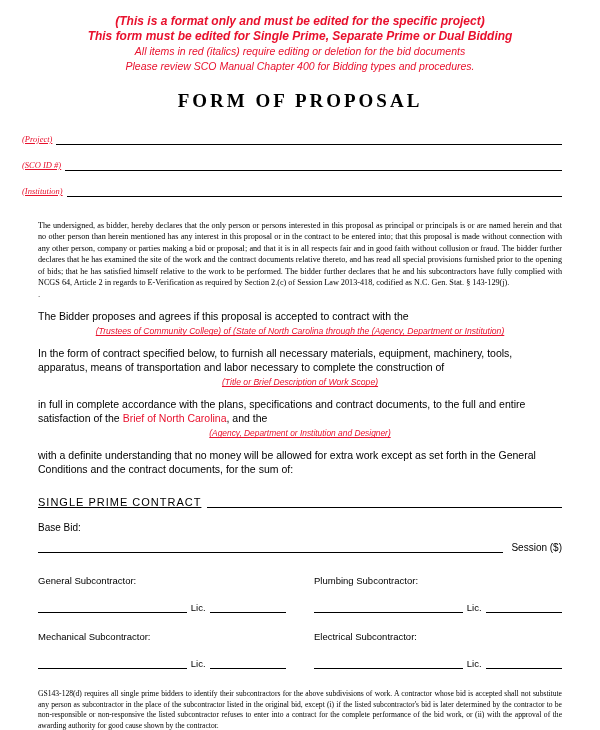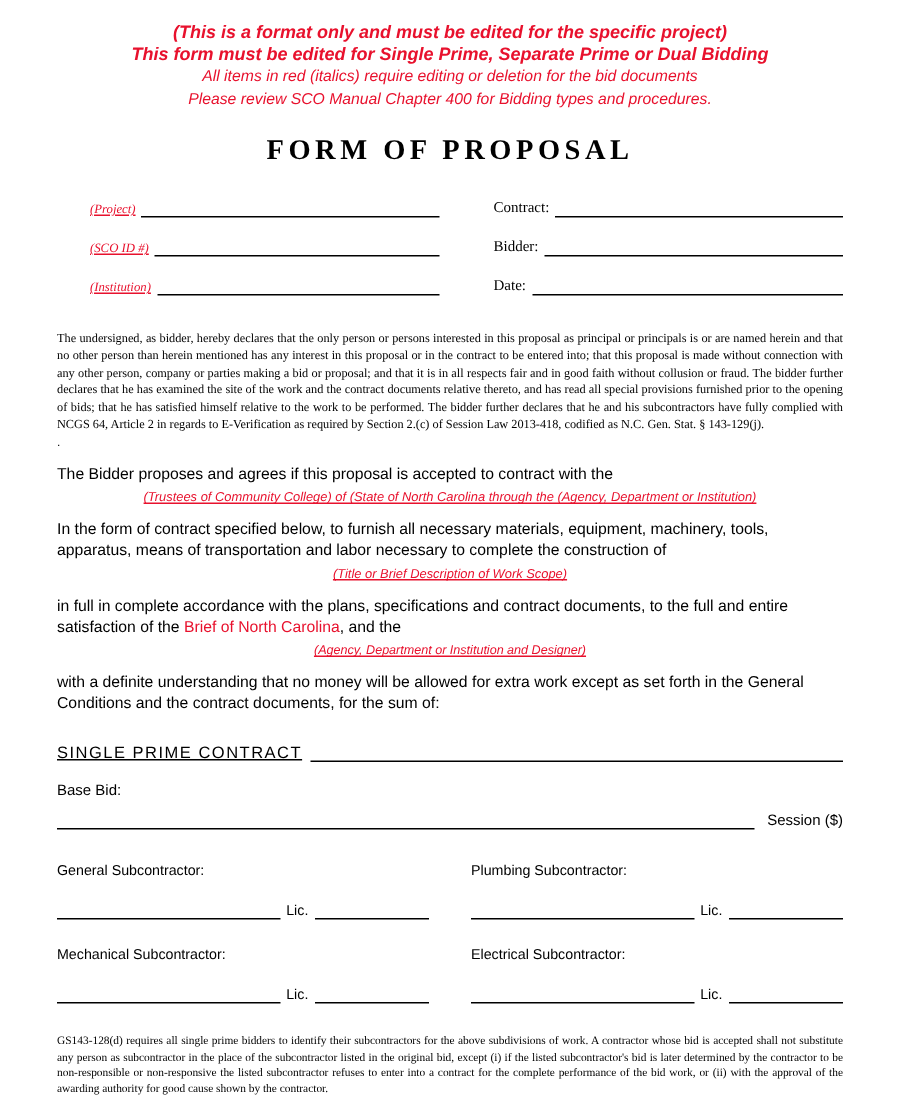--- a/index.html
+++ b/index.html
@@ -39,21 +39,21 @@
     text-align: center;
     font-family: "Liberation Serif", serif;
     font-weight: bold;
     font-size: 19px;
     letter-spacing: 3px;
     margin: 16px 0 14px 0;
   }
 
   .fields {
     display: flex;
-    margin: 0 38px 0 60px;
+    margin: 0 38px 0 22px;
     gap: 36px;
   }
   .fields .col {
     flex: 1;
   }
   .frow {
     display: flex;
     align-items: flex-end;
     height: 19px;
     margin-bottom: 7px;
@@ -216,34 +216,20 @@
       </div>
       <div class="frow">
         <span class="flabel redital">(SCO ID #)</span>
         <span class="fline"></span>
       </div>
       <div class="frow">
         <span class="flabel redital">(Institution)</span>
         <span class="fline"></span>
       </div>
     </div>
-    <div class="col">
-      <div class="frow">
-        <span class="flabel">Contract:</span>
-        <span class="fline"></span>
-      </div>
-      <div class="frow">
-        <span class="flabel">Bidder:</span>
-        <span class="fline"></span>
-      </div>
-      <div class="frow">
-        <span class="flabel">Date:</span>
-        <span class="fline"></span>
-      </div>
-    </div>
   </div>
 
   <div class="para">The undersigned, as bidder, hereby declares that the only person or persons interested in this proposal as principal or principals is or are named herein and that no other person than herein mentioned has any interest in this proposal or in the contract to be entered into; that this proposal is made without connection with any other person, company or parties making a bid or proposal; and that it is in all respects fair and in good faith without collusion or fraud.  The bidder further declares that he has examined the site of the work and the contract documents relative thereto, and has read all special provisions furnished prior to the opening of bids; that he has satisfied himself relative to the work to be performed.  The bidder further declares that he and his subcontractors have fully complied with NCGS 64, Article 2 in regards to E-Verification as required by Section 2.(c) of Session Law 2013-418, codified as N.C. Gen. Stat. § 143-129(j).</div>
   <div class="dot">.</div>
 
   <div class="body-line">The Bidder proposes and agrees if this proposal is accepted to contract with the</div>
   <div class="centered-red">(Trustees of Community College) of  (State of North Carolina through the  (Agency, Department or Institution)</div>
 
   <div class="body-line">In the form of contract specified below, to furnish all necessary materials, equipment, machinery, tools, apparatus, means of transportation and labor necessary to complete the construction of</div>
   <div class="centered-red">(Title or Brief Description of Work Scope)</div>

